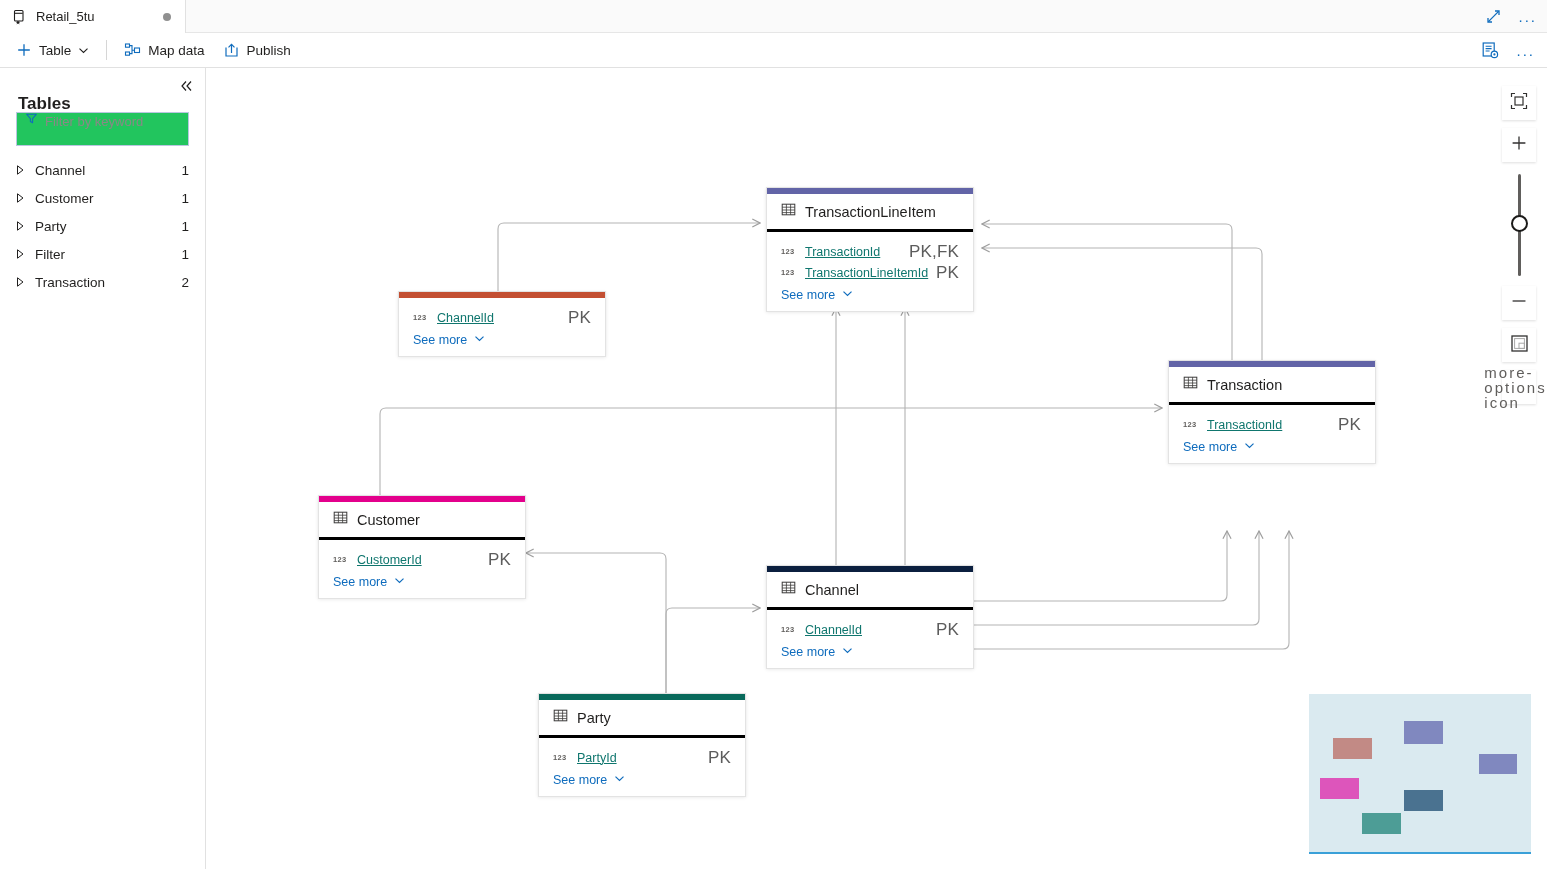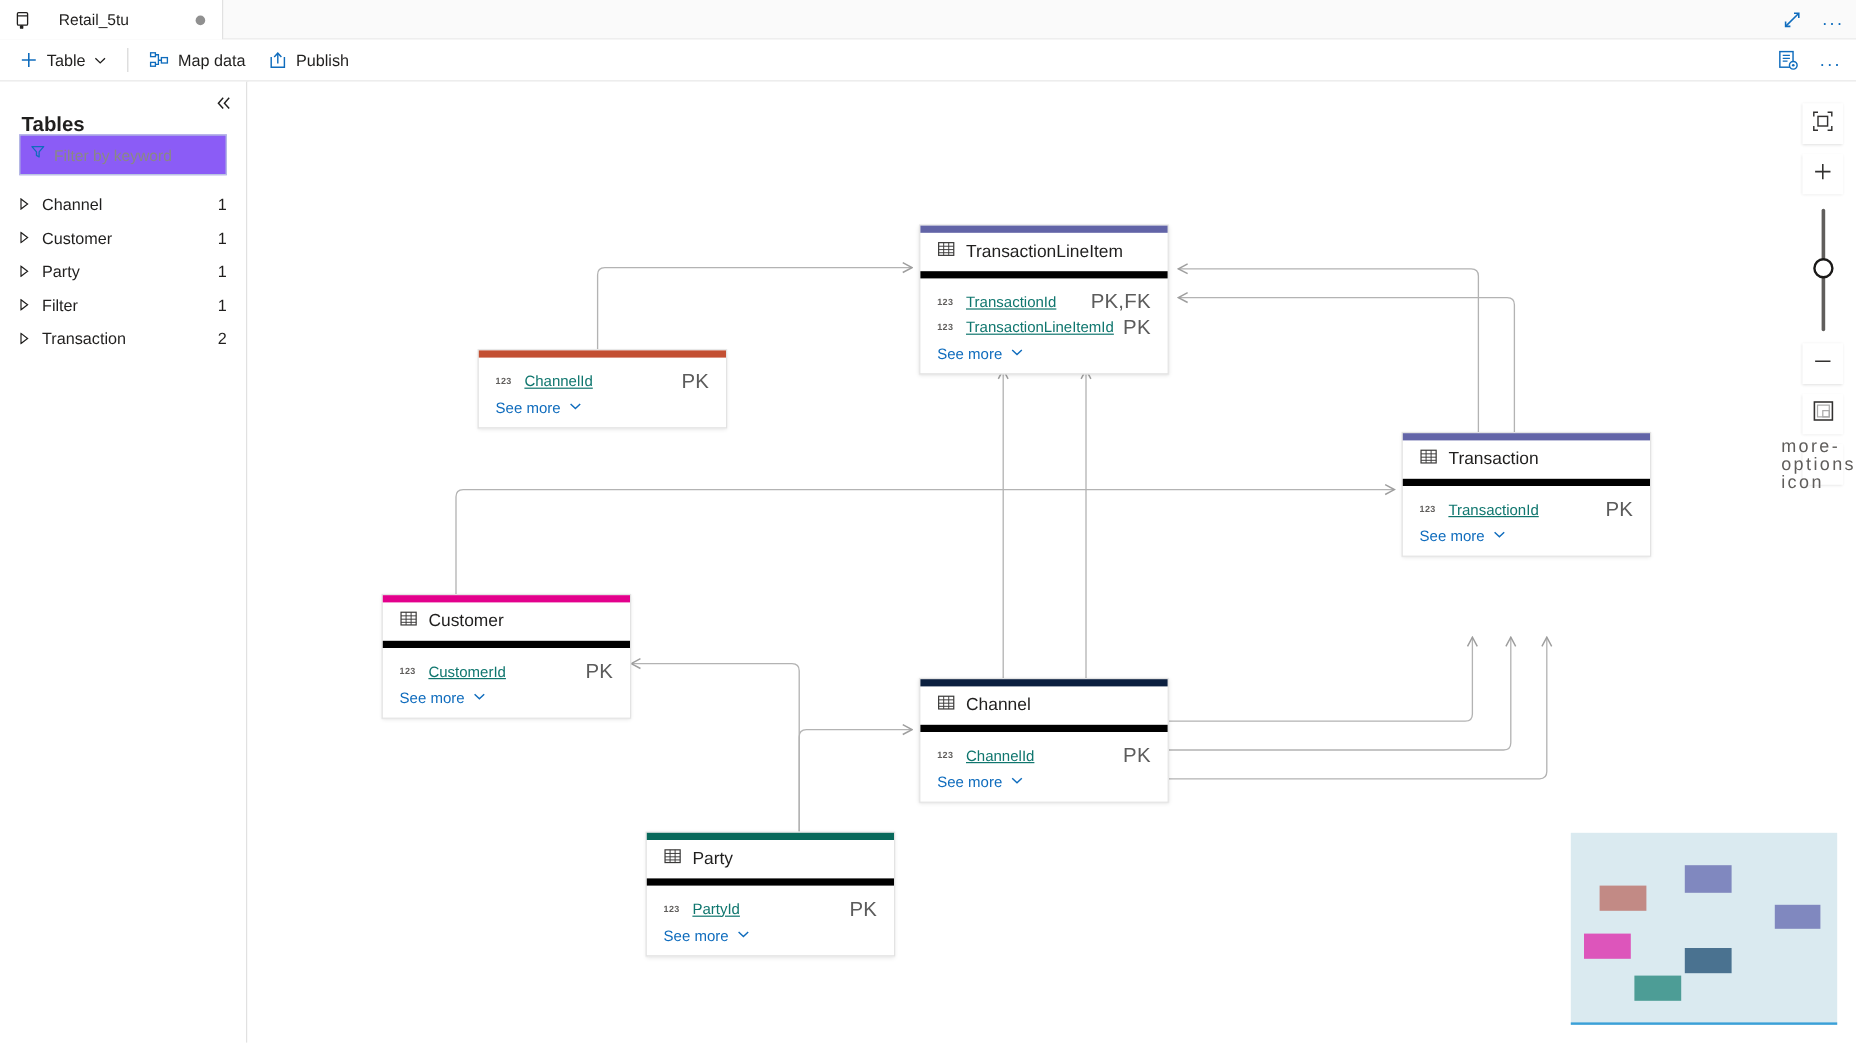--- a/index.html
+++ b/index.html
@@ -14,21 +14,21 @@
   #app { position: relative; width: 1547px; height: 869px; }
 
   
   .tabstrip {
     position: absolute; left: 0; top: 0; width: 1547px; height: 33px;
     background: #fafafa; border-bottom: 1px solid #e6e6e6;
   }
   .tab {
     position: absolute; left: 0; top: 0; width: 186px; height: 33px;
     background: #ffffff; border-right: 1px solid #e1e1e1;
-    display: flex; align-items: center; padding: 0 8px 0 12px; gap: 21px;
+    display: flex; align-items: center; padding: 0 8px 0 12px; gap: 8px;
   }
   .tab-icon { width: 16px; height: 16px; flex: 0 0 16px; display:block; }
   .tab-label { font-size: 13px; color: #201f1e; white-space: nowrap; }
   .tab-dirty {
     width: 8px; height: 8px; border-radius: 50%; background: #909090;
     margin-left: auto; margin-right: 6px;
   }
   .tab-right { position: absolute; right: 10px; top: 0; height: 33px; display: flex; align-items: center; gap: 16px; }
   .icon-btn { display: flex; align-items: center; justify-content: center; cursor: default; }
   .ellipsis { font-size: 15px; color: #0f6cbd; letter-spacing: 2px; line-height: 1; }
@@ -53,22 +53,22 @@
     position: absolute; left: 0; top: 68px; width: 206px; height: 801px;
     background: #ffffff; border-right: 1px solid #e1e1e1;
   }
   .sb-head {
     display: flex; align-items: center; height: 38px; padding: 0 12px 0 18px;
   }
   .sb-title { font-size: 17px; font-weight: 600; color: #201f1e; margin-top: 33px; }
   .sb-collapse { margin-left: auto; font-size: 14px; color: #201f1e; cursor: default; line-height: 1; }
   .sb-filter-wrap { padding: 6px 16px 0 16px; }
   .sb-filter {
-    display: flex; align-items: center; gap: 7px;
-    height: 26px; border: 1px solid #b9c6e0; background: #8b5cf6; padding: 16px 8px;
+    display: flex; align-items: flex-end; gap: 7px;
+    height: 26px; border: 1px solid #b9c6e0; background: #22c55e; padding: 16px 8px;
   }
   .sb-filter input {
     border: 0; outline: 0; font-size: 13px; font-family: inherit;
     color: #201f1e; width: 100%; background: transparent;
   }
   .sb-filter input::placeholder { color: #8a8886; }
   .sb-list { margin-top: 10px; }
   .sb-item {
     display: flex; align-items: center; height: 28px; padding: 0 16px 0 16px;
     font-size: 13.5px; color: #201f1e; cursor: default;
@@ -87,21 +87,21 @@
   
   .card {
     position: absolute;
     background: #ffffff;
     border: 1px solid #e3e3e3;
     box-shadow: 0 1.2px 3.6px rgba(0,0,0,0.10), 0 0.3px 0.9px rgba(0,0,0,0.08);
   }
   .card-accent { height: 6px; width: 100%; }
   .card-title {
     display: flex; align-items: center; gap: 9px;
-    height: 38px; padding: 12px 14px; border-bottom: 6px solid #000000;
+    height: 38px; padding: 12px 14px; border-bottom: 3px solid #000000;
   }
   .card-title .tname { font-size: 14.5px; color: #201f1e; }
   .card-body { padding: 9px 14px 9px 14px; }
   .col-row {
     display: flex; align-items: center; height: 21px; font-size: 12.5px; color: #323130;
   }
   .col-type {
     flex: 0 0 24px; font-size: 7.5px; font-weight: 700; color: #605e5c;
     letter-spacing: 0.3px; font-family: Liberation Sans, sans-serif;
   }

